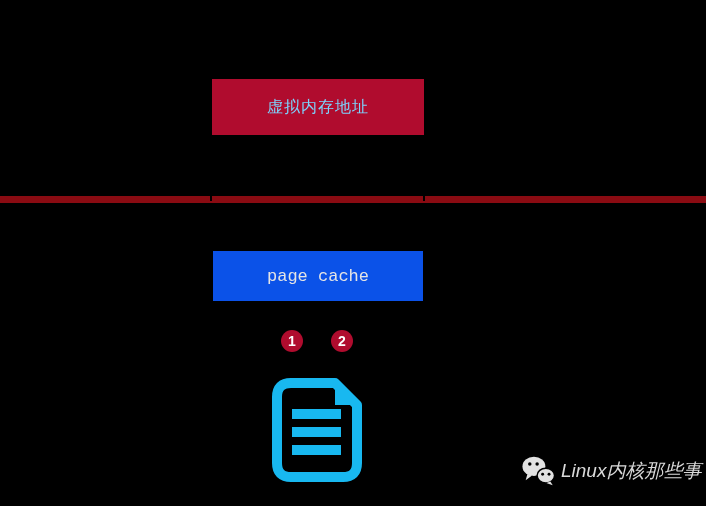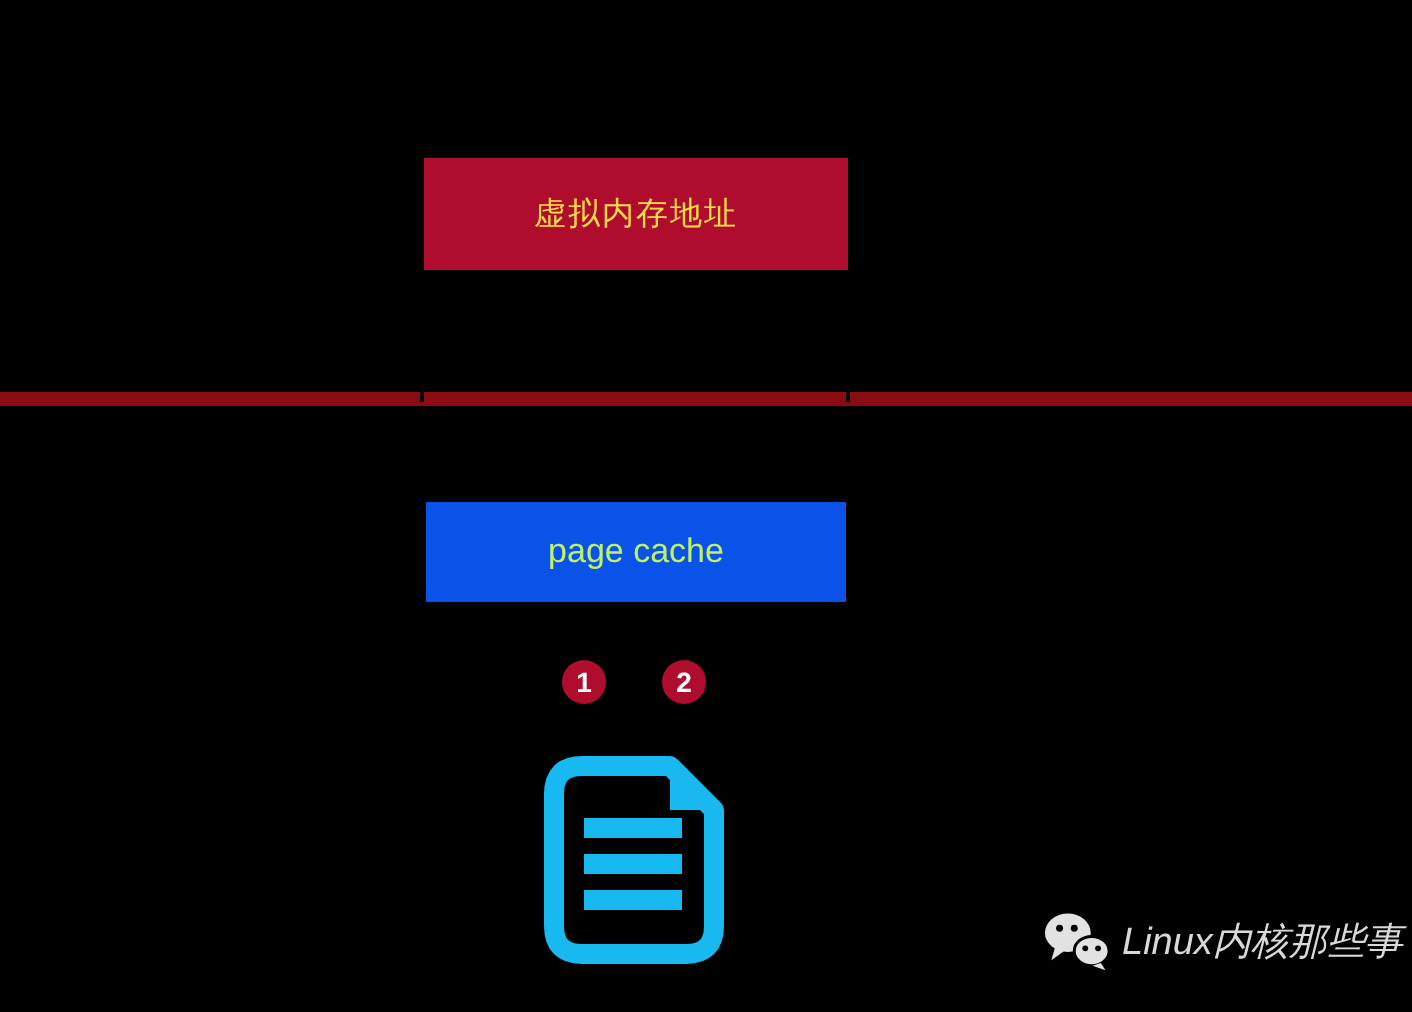--- a/index.html
+++ b/index.html
@@ -9,42 +9,42 @@
     font-family: "Liberation Sans", sans-serif;
     overflow: hidden;
   }
   .stage { position: relative; width: 706px; height: 506px; background: #000000; }
 
   .vm-box {
     position: absolute; left: 212px; top: 79px;
     width: 212px; height: 56px;
     background: #b00c2e;
     display: flex; align-items: center; justify-content: center;
-    color: #fde047; font-size: 16px; letter-spacing: 1px;
+    color: #7dd3fc; font-size: 16px; letter-spacing: 1px;
   }
 
   .boundary-line {
     position: absolute; left: 0; top: 196px;
     width: 706px; height: 7px;
     background: #8a0b12;
   }
   .line-tick {
     position: absolute; top: 196px;
     width: 2px; height: 5px;
     background: #000000;
   }
   .tick-left  { left: 210px; }
   .tick-right { left: 423px; }
 
   .pc-box {
     position: absolute; left: 213px; top: 251px;
     width: 210px; height: 50px;
     background: #0b52e8;
     display: flex; align-items: center; justify-content: center;
-    color: #bef264; font-size: 17px;
+    color: #e5e5e5; font-size: 17px; font-family: Liberation Mono, monospace;
   }
 
   .step-circle {
     position: absolute; top: 330px;
     width: 22px; height: 22px;
     background: #b00c2e; border-radius: 50%;
     display: flex; align-items: center; justify-content: center;
     color: #ffffff; font-size: 14px; font-weight: bold;
   }
   .step-1 { left: 281px; }

